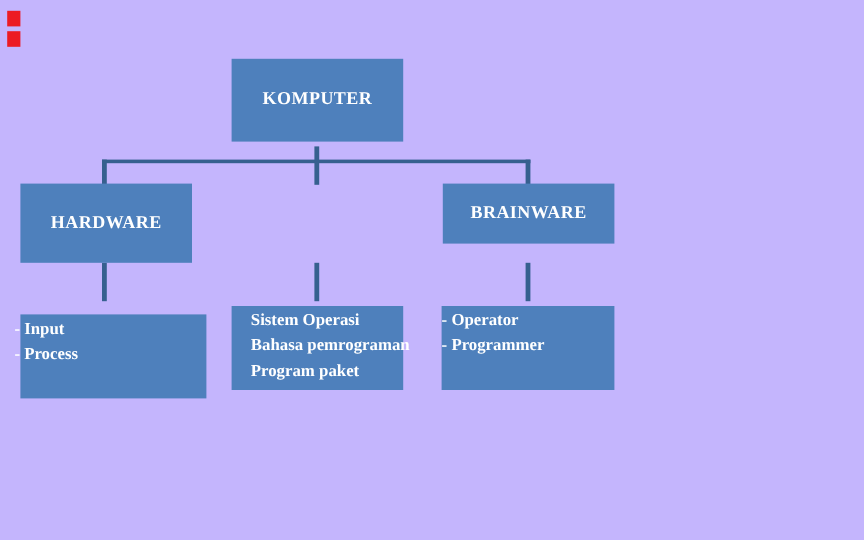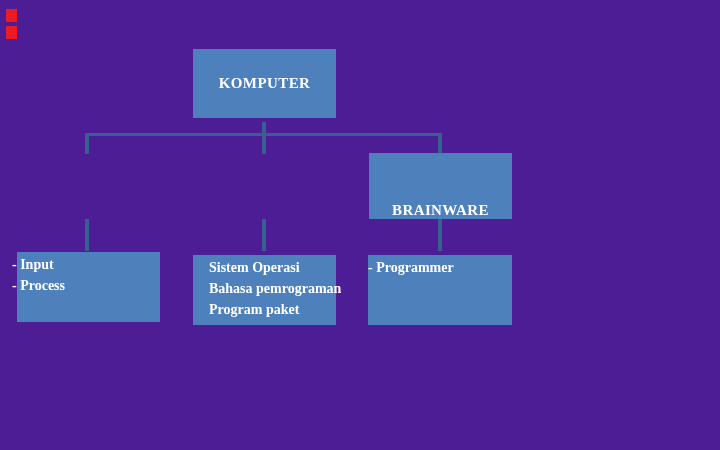--- a/index.html
+++ b/index.html
@@ -4,21 +4,21 @@
 <style>
   html, body {
     margin: 0;
     padding: 0;
     background: #ffffff;
   }
   .canvas {
     position: relative;
     width: 720px;
     height: 450px;
-    background: #4c1d95;
+    background: #c4b5fd;
     overflow: hidden;
     font-family: "Liberation Serif", serif;
   }
 
   
   .marker {
     position: absolute;
     background: #ec1b23;
   }
   .marker-1 { left: 6px;  top: 9px;  width: 11px; height: 13px; }
@@ -33,37 +33,37 @@
     align-items: center;
     justify-content: center;
     font-weight: bold;
     font-size: 15px;
     letter-spacing: 0.4px;
     white-space: nowrap;
   }
   .node-root { left: 193px; top: 49px;  width: 143px; height: 69px; }
   .node-hw   { left: 17px;  top: 153px; width: 143px; height: 66px; }
   .node-sw   { left: 193px; top: 153px; width: 143px; height: 66px; }
-  .node-bw   { left: 369px; top: 153px; width: 143px; height: 66px; align-items: flex-end; }
+  .node-bw   { left: 369px; top: 153px; width: 143px; height: 50px; }
 
   
   .items {
     position: absolute;
     background: #4e80bc;
     color: #ffffff;
     font-weight: bold;
     font-size: 14px;
     padding-top: 2px;
     box-sizing: border-box;
   }
   .items .line {
     line-height: 21px;
     white-space: nowrap;
   }
-  .items-hw { left: 17px;  top: 252px; width: 143px; height: 70px; }
+  .items-hw { left: 17px;  top: 262px; width: 155px; height: 70px; }
   .items-sw { left: 193px; top: 255px; width: 143px; height: 70px; padding-left: 16px; }
   .items-bw { left: 368px; top: 255px; width: 144px; height: 70px; }
   .items-hw .line { margin-left: -5px; }  
 
   
   .conn {
     position: absolute;
     background: #36608f;
   }
   .conn-h     { left: 85px;  top: 133px; width: 357px; height: 3px; }
@@ -87,32 +87,36 @@
   <div class="conn drop-mid"></div>
   <div class="conn drop-right"></div>
   <div class="conn stub-hw"></div>
   <div class="conn stub-sw"></div>
   <div class="conn stub-bw"></div>
 
   <div class="node node-root">
     <span>KOMPUTER</span>
   </div>
 
+  <div class="node node-hw">
+    <span>HARDWARE</span>
+  </div>
   <div class="node node-bw">
     <span>BRAINWARE</span>
   </div>
 
   <div class="items items-hw">
     <div class="line">- Input</div>
     <div class="line">- Process</div>
   </div>
 
   <div class="items items-sw">
     <div class="line">Sistem Operasi</div>
     <div class="line">Bahasa pemrograman</div>
     <div class="line">Program paket</div>
   </div>
 
   <div class="items items-bw">
+    <div class="line">- Operator</div>
     <div class="line">- Programmer</div>
   </div>
 
 </div>
 
 </body></html>

